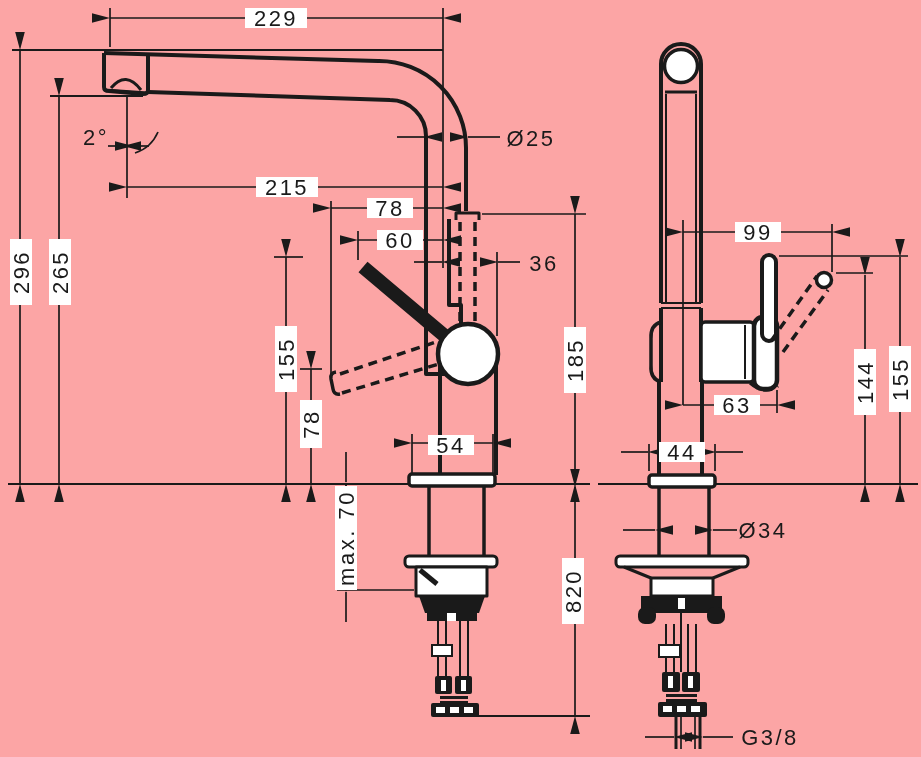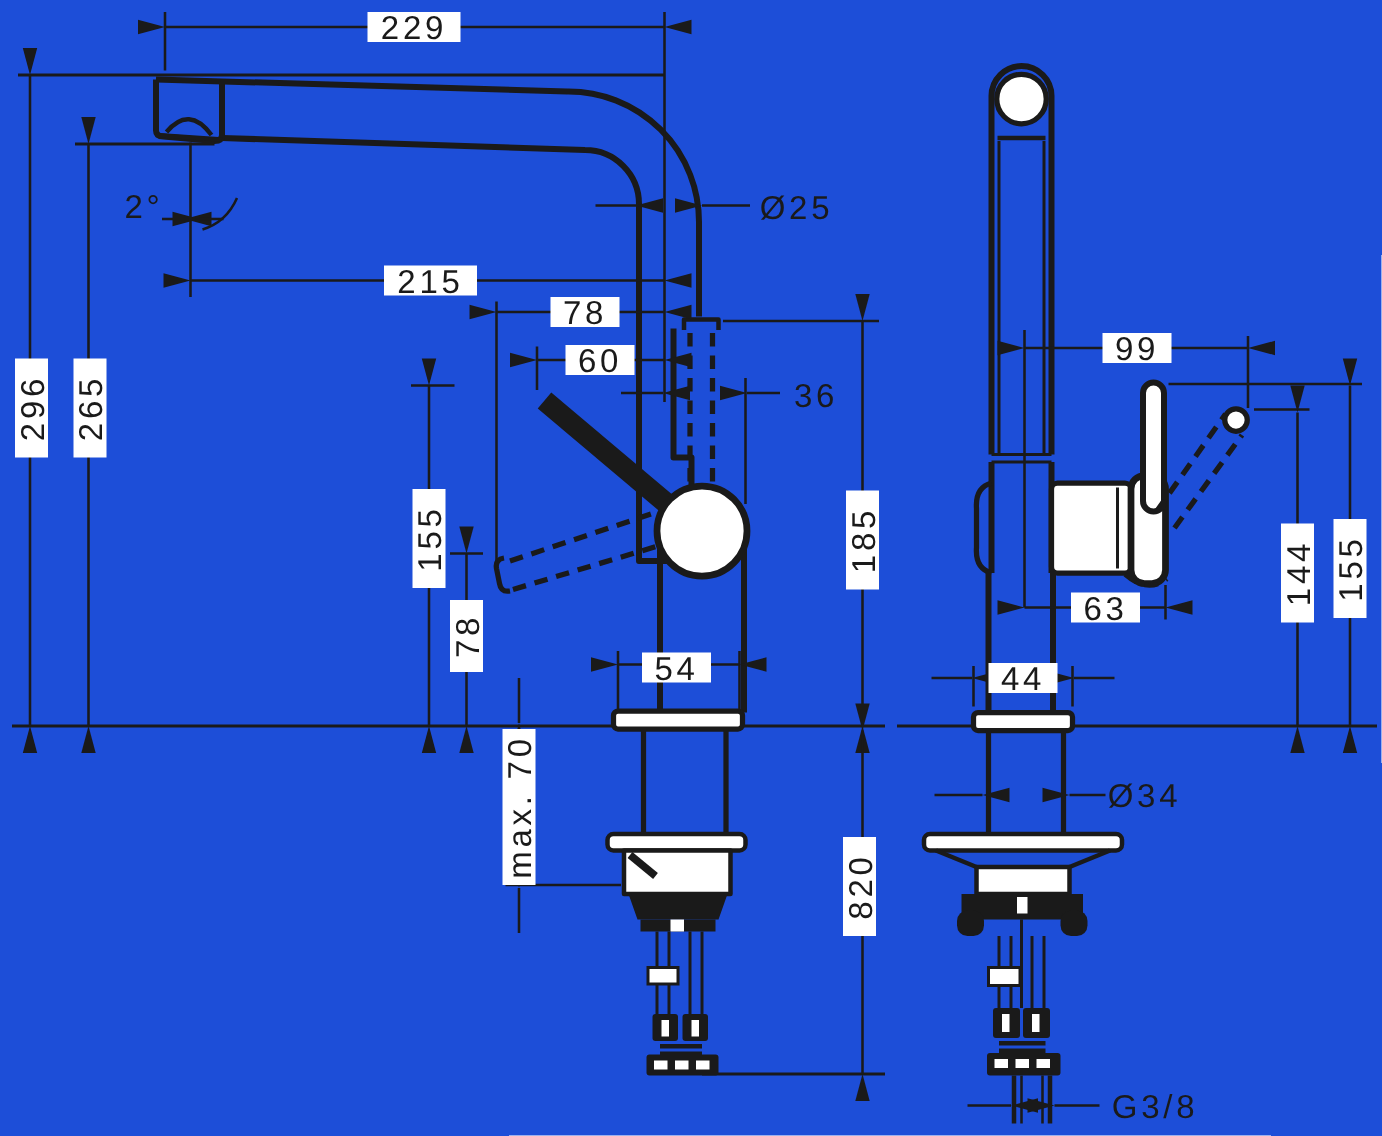--- a/index.html
+++ b/index.html
@@ -1,16 +1,16 @@
 <!DOCTYPE html>
 <html><head>
 <meta charset="utf-8">
 <style>
   html,body{margin:0;padding:0;background:#ffffff;}
-  .stage{width:921px;height:757px;position:relative;background:#1d4ed8;overflow:hidden;}
+  .stage{width:921px;height:757px;position:relative;background:#fca5a5;overflow:hidden;}
   svg{display:block;}
   
   .body4{stroke:#1a1a1a;stroke-width:4;fill:none;stroke-linejoin:round;stroke-linecap:butt;}
   .body35{stroke:#1a1a1a;stroke-width:3.5;fill:none;stroke-linejoin:round;}
   .body3{stroke:#1a1a1a;stroke-width:3;fill:none;stroke-linejoin:round;}
   .body2{stroke:#1a1a1a;stroke-width:2;fill:none;}
   .wfill{fill:#ffffff;}
   .dark{fill:#1a1a1a;stroke:none;}
   .dash{stroke-dasharray:9 6;}
   .dim{stroke:#1a1a1a;stroke-width:1.7;fill:none;}

